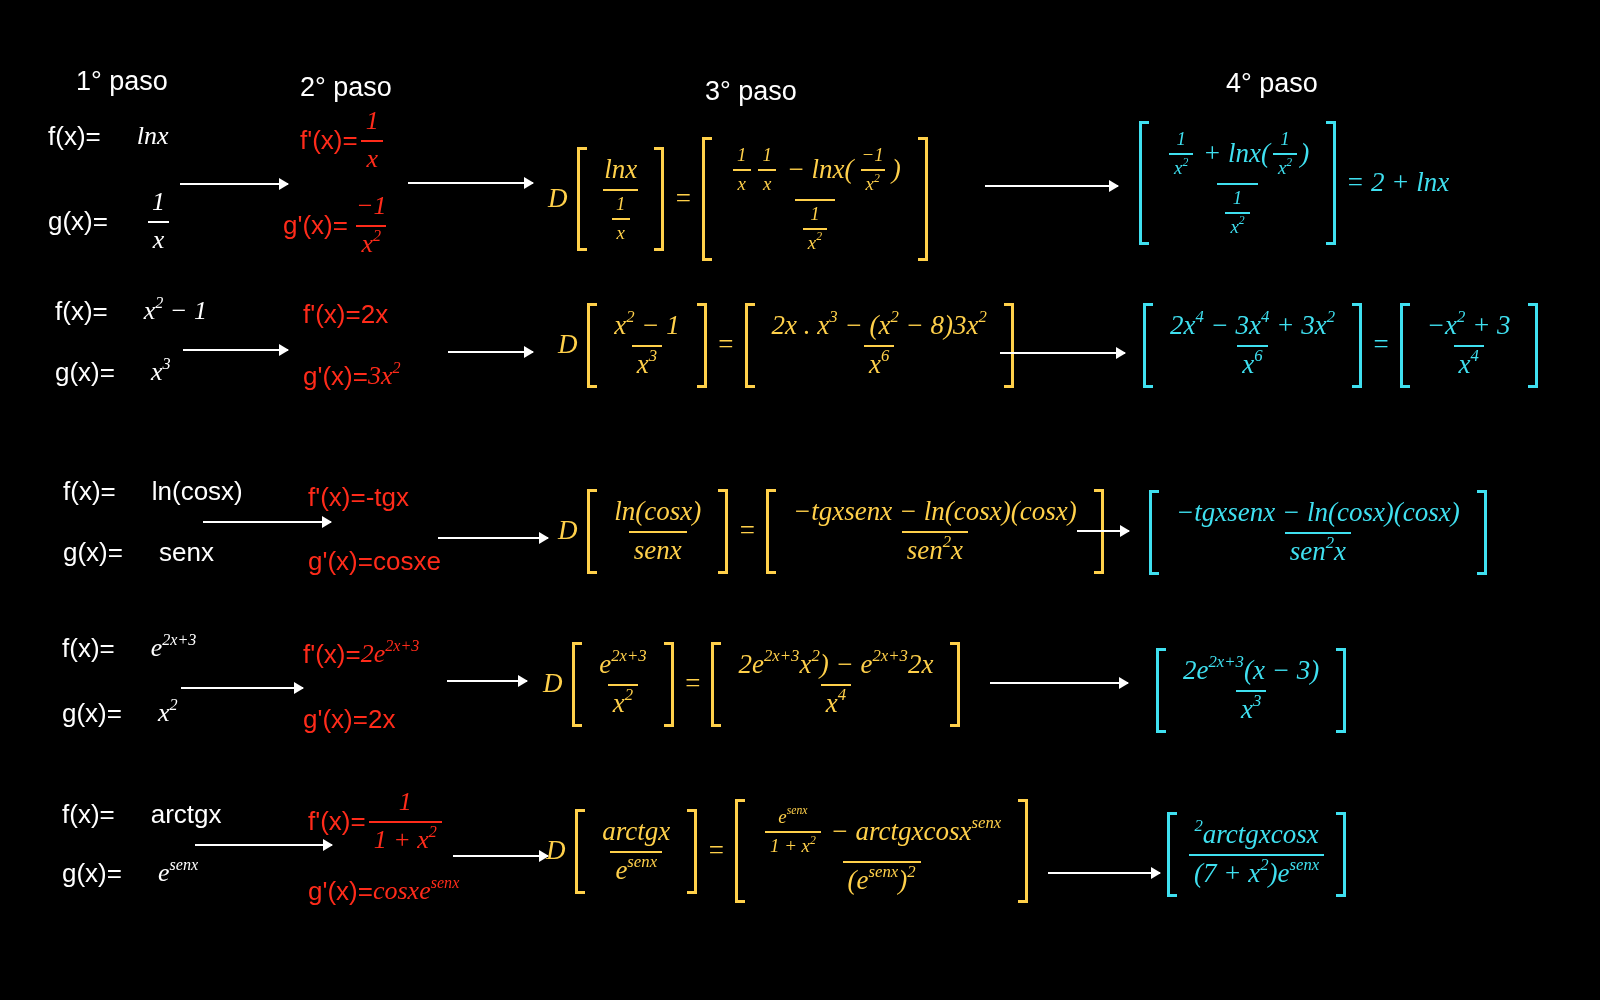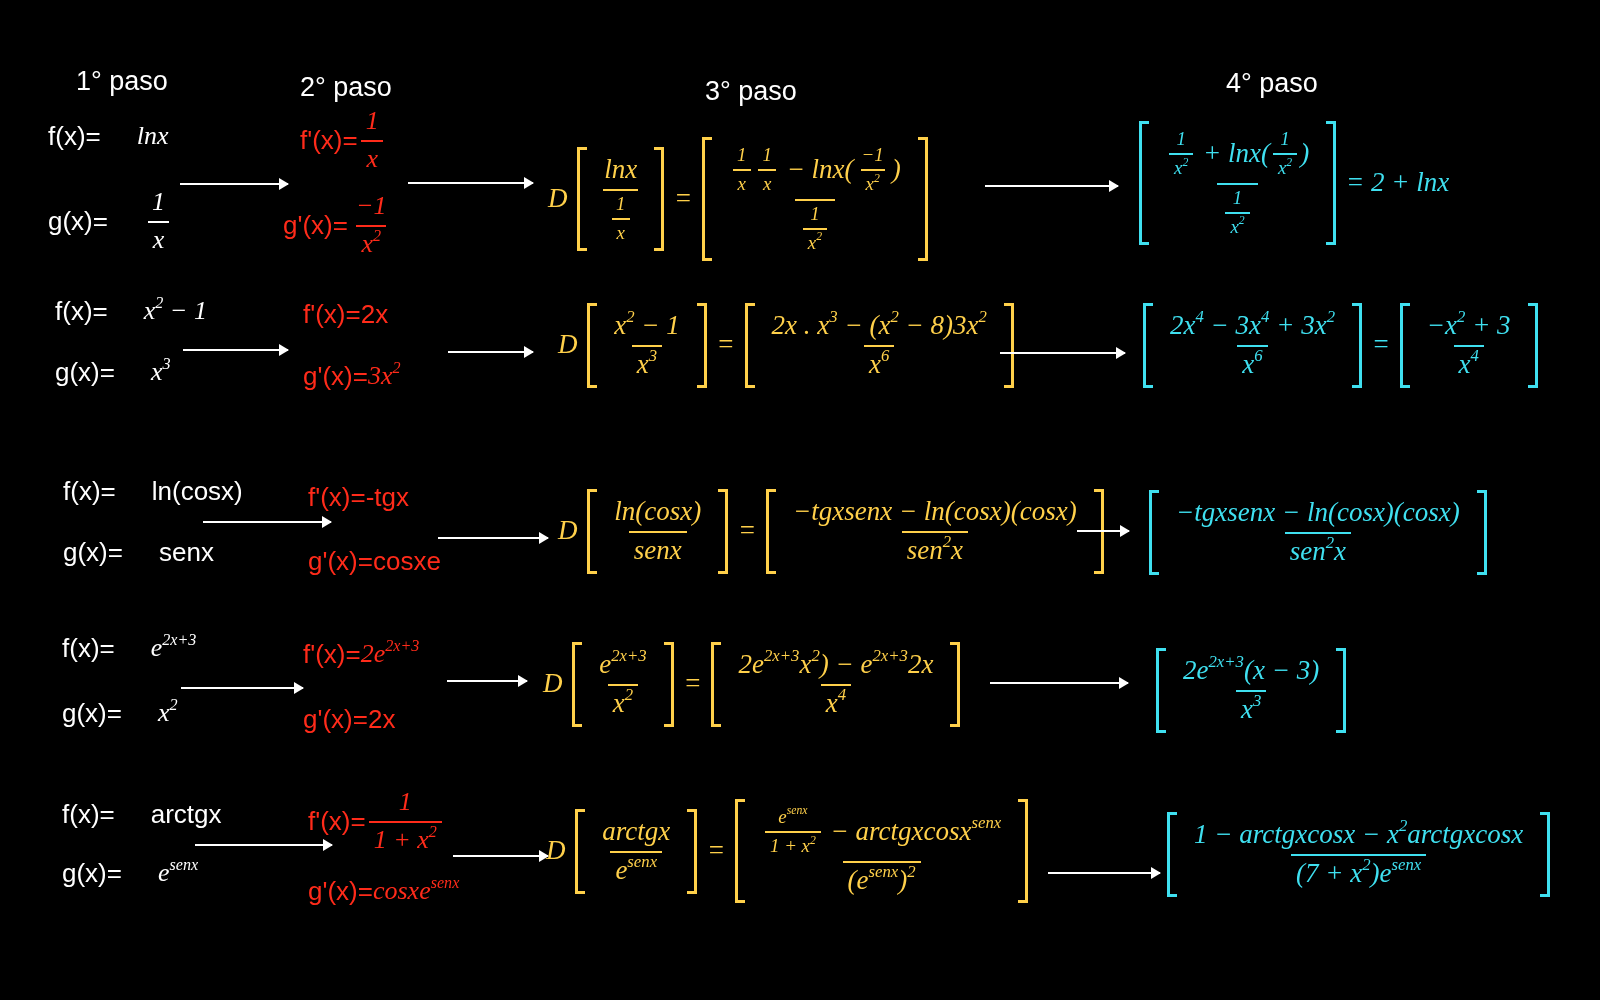--- a/index.html
+++ b/index.html
@@ -691,21 +691,20 @@
       </span>
   </div>
   <div class="arrow" style="left:1048px; top:872px; width:112px;"></div>
   <div class="cell cyan big" style="left:1164px; top:812px;">
     <span class="math">
         <span class="mbrk">
           <span class="lb"></span>
           <span class="mbin">
             <span class="mfrac">
               <span class="mnum">
-                <span class="mt">1 − arctgxcosx − x</span>
                 <span class="msup">
                   <span class="mt">2</span>
                 </span>
                 <span class="mt">arctgxcosx</span>
               </span>
               <span class="mden">
                 <span class="mt">(7 + x</span>
                 <span class="msup">
                   <span class="mt">2</span>
                 </span>

